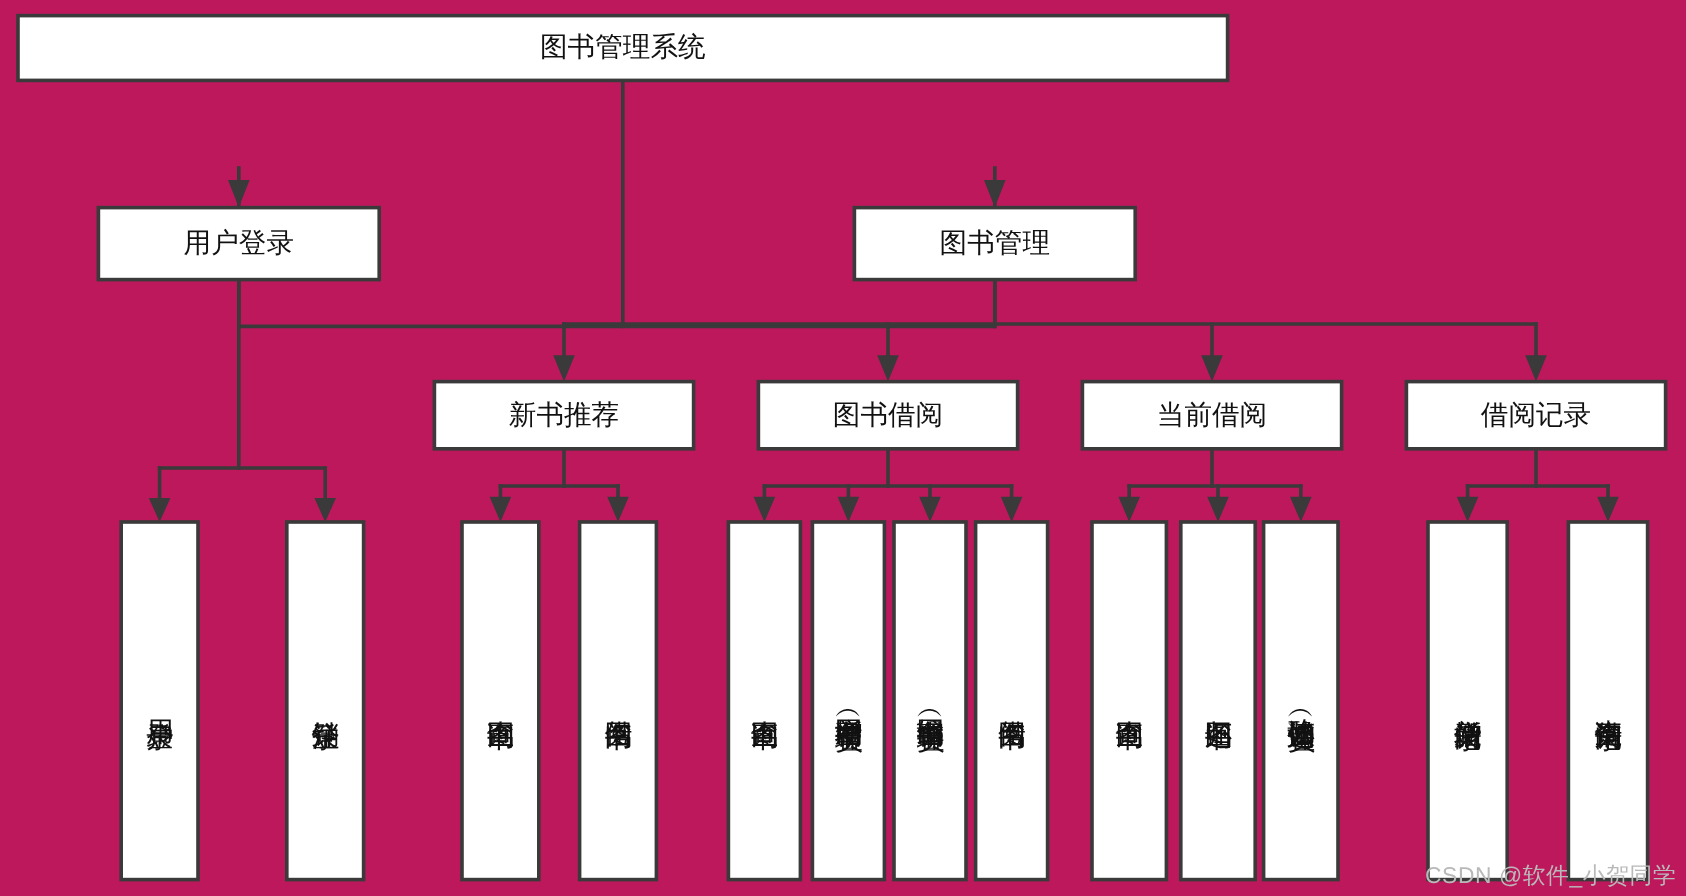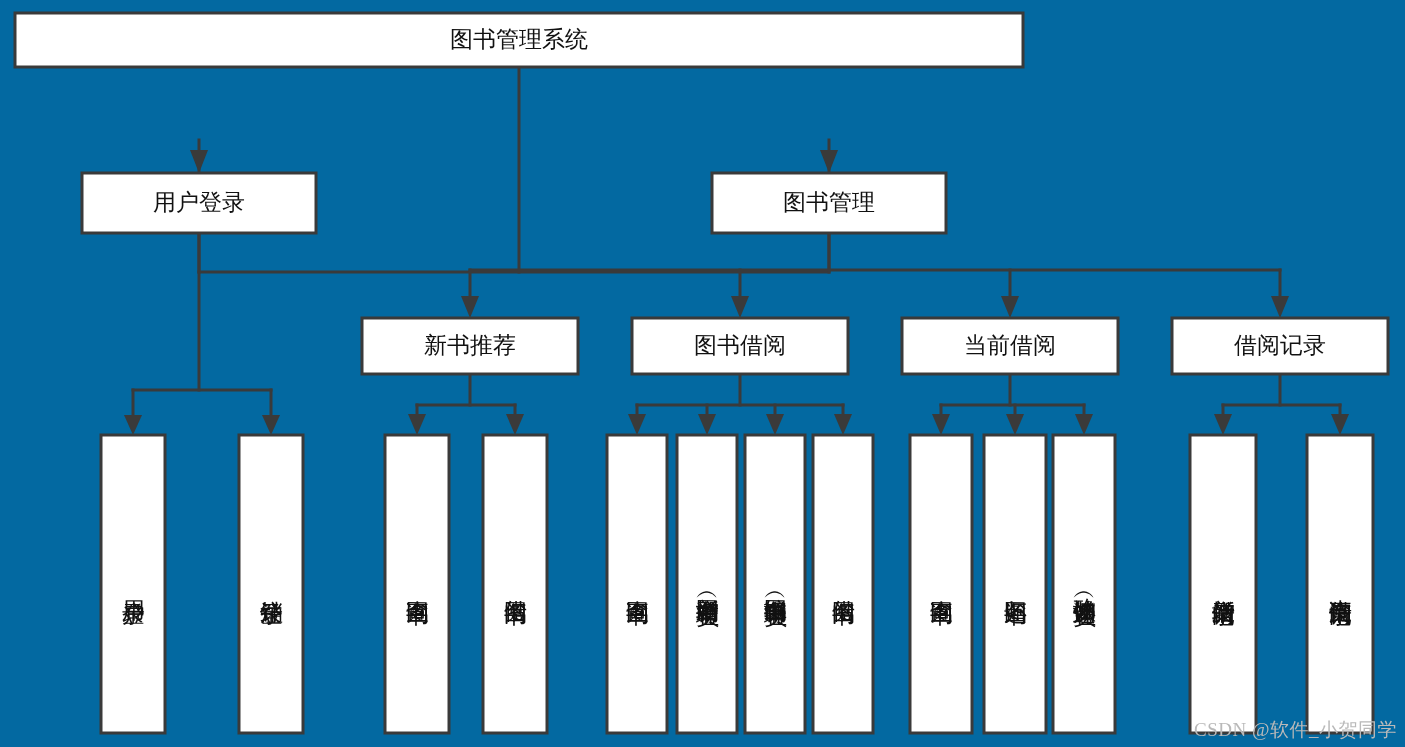--- a/index.html
+++ b/index.html
@@ -10,21 +10,21 @@
   body {
     width: 1405px;
     height: 747px;
     font-family: "Liberation Sans", "DejaVu Sans", sans-serif;
     overflow: hidden;
   }
   #diagram-root {
     position: relative;
     width: 1405px;
     height: 747px;
-    background: #0369a1;
+    background: #be185d;
   }
   svg.diagram-canvas {
     position: absolute;
     left: 0;
     top: 0;
     width: 1405px;
     height: 747px;
   }
   .node-box {
     fill: #ffffff;
@@ -61,21 +61,21 @@
     align-items: center;
     justify-content: center;
     text-align: center;
     white-space: nowrap;
     pointer-events: none;
   }
   .watermark {
     position: absolute;
     right: 8px;
     bottom: 4px;
-    font-family: Liberation Serif, serif;
+    font-family: Liberation Sans, sans-serif;
     font-size: 19px;
     color: #b9b9b9;
     letter-spacing: 0.5px;
     user-select: none;
   }
 </style>
 </head>
 <body>
 
 <div id="diagram-root">

